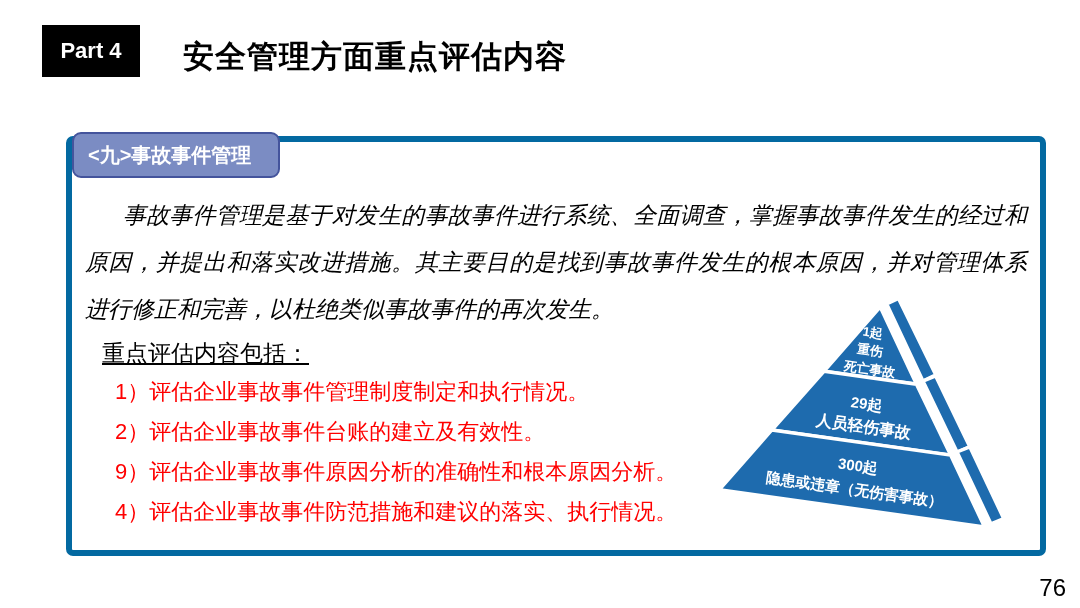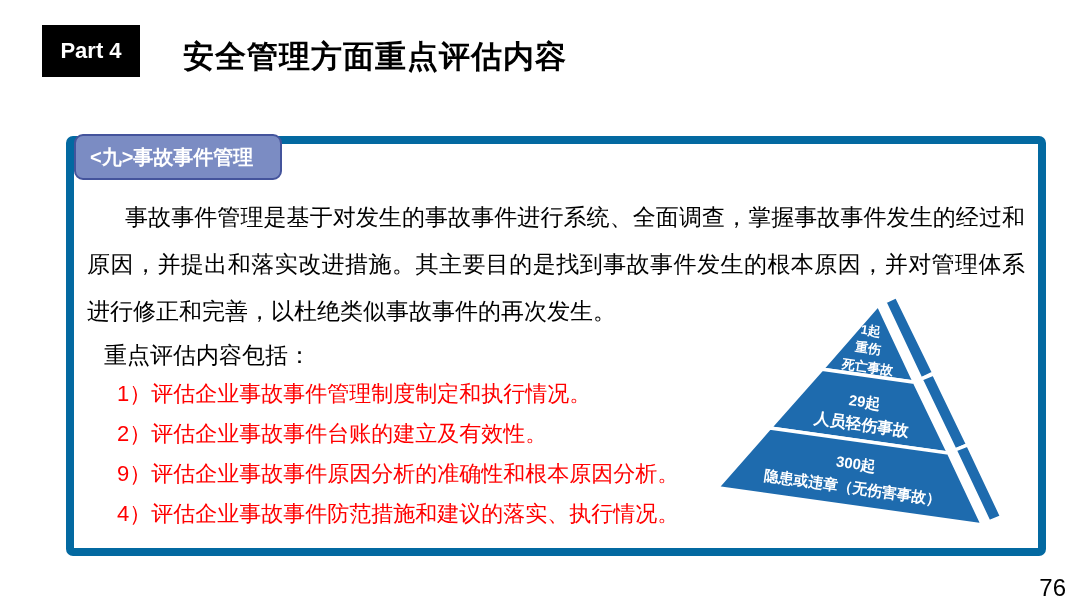--- a/index.html
+++ b/index.html
@@ -13,37 +13,37 @@
     background:#000000; color:#ffffff; font-size:22px; font-weight:bold;
     display:flex; align-items:center; justify-content:center;
   }
   .title {
     position:absolute; left:178px; top:31px; margin:5px;
     font-size:31px; font-weight:800; color:#000000; letter-spacing:1px;
   }
   
   .panel {
     position:absolute; left:66px; top:136px; width:980px; height:420px;
-    border:8px solid #0369a1; border-radius:7px; background:#ffffff;
+    border:6px solid #0369a1; border-radius:7px; background:#ffffff;
     box-sizing:border-box;
   }
   .section-badge {
     position:absolute; left:0px; top:-10px; height:46px; line-height:42px;
     min-width:208px; padding:0 20px 0 14px; box-sizing:border-box;
     background:#7B8CC3; border:2px solid #44549C; border-radius:9px;
     color:#ffffff; font-size:20px; font-weight:bold;
   }
   .para {
     position:absolute; left:13px; right:13px; top:50px; margin:0;
     font-size:23px; line-height:47px; color:#000000;
-    text-indent:38px; text-align:justify;
+    text-indent:38px; text-align:justify;font-style:italic;
   }
   .list-intro {
     position:absolute; left:30px; top:196px;
-    font-size:23px; color:#000000;
+    font-size:23px; color:#000000;text-decoration:underline;
   }
   .red-list { position:absolute; left:43px; top:230px; }
   .red-item {
     height:40px; line-height:40px; font-size:22px; color:#FF0000;
     white-space:nowrap;
   }
   
   .pyramid { position:absolute; right:6px; bottom:8px; width:318px; height:246px; }
   .pyramid polygon { fill:#1E6BAE; stroke:#ffffff; stroke-width:3.5; }
   .pyramid text {

